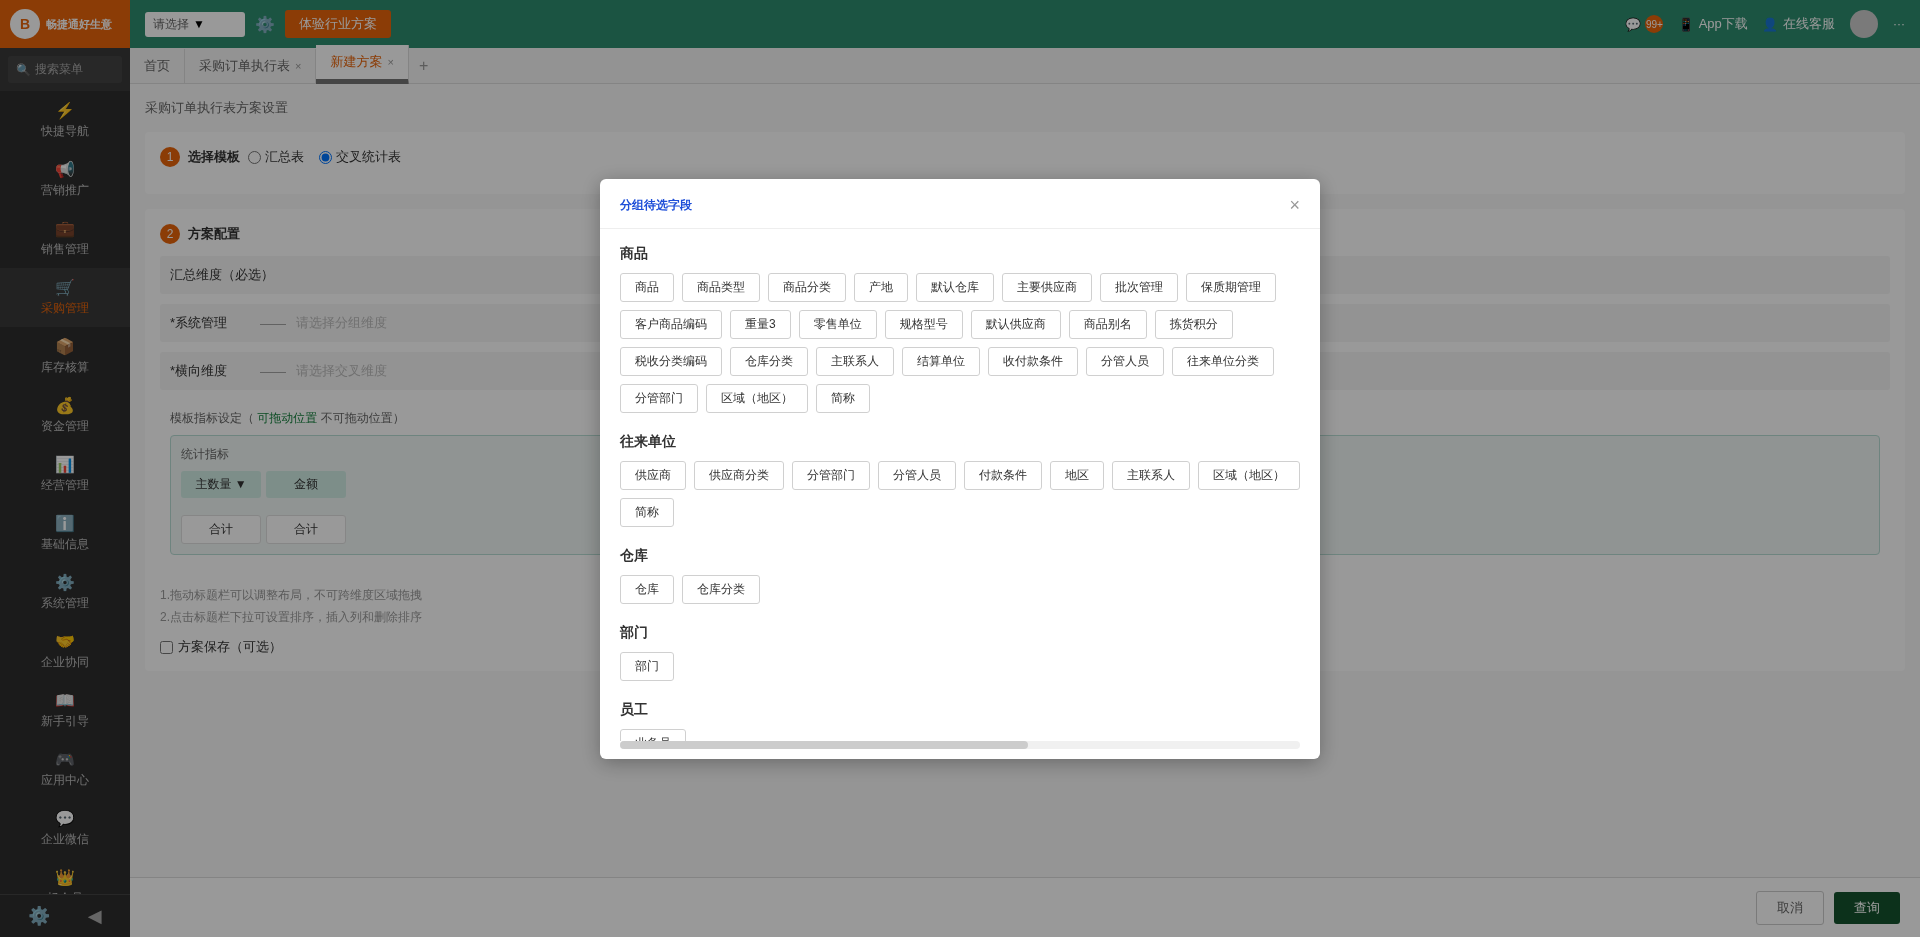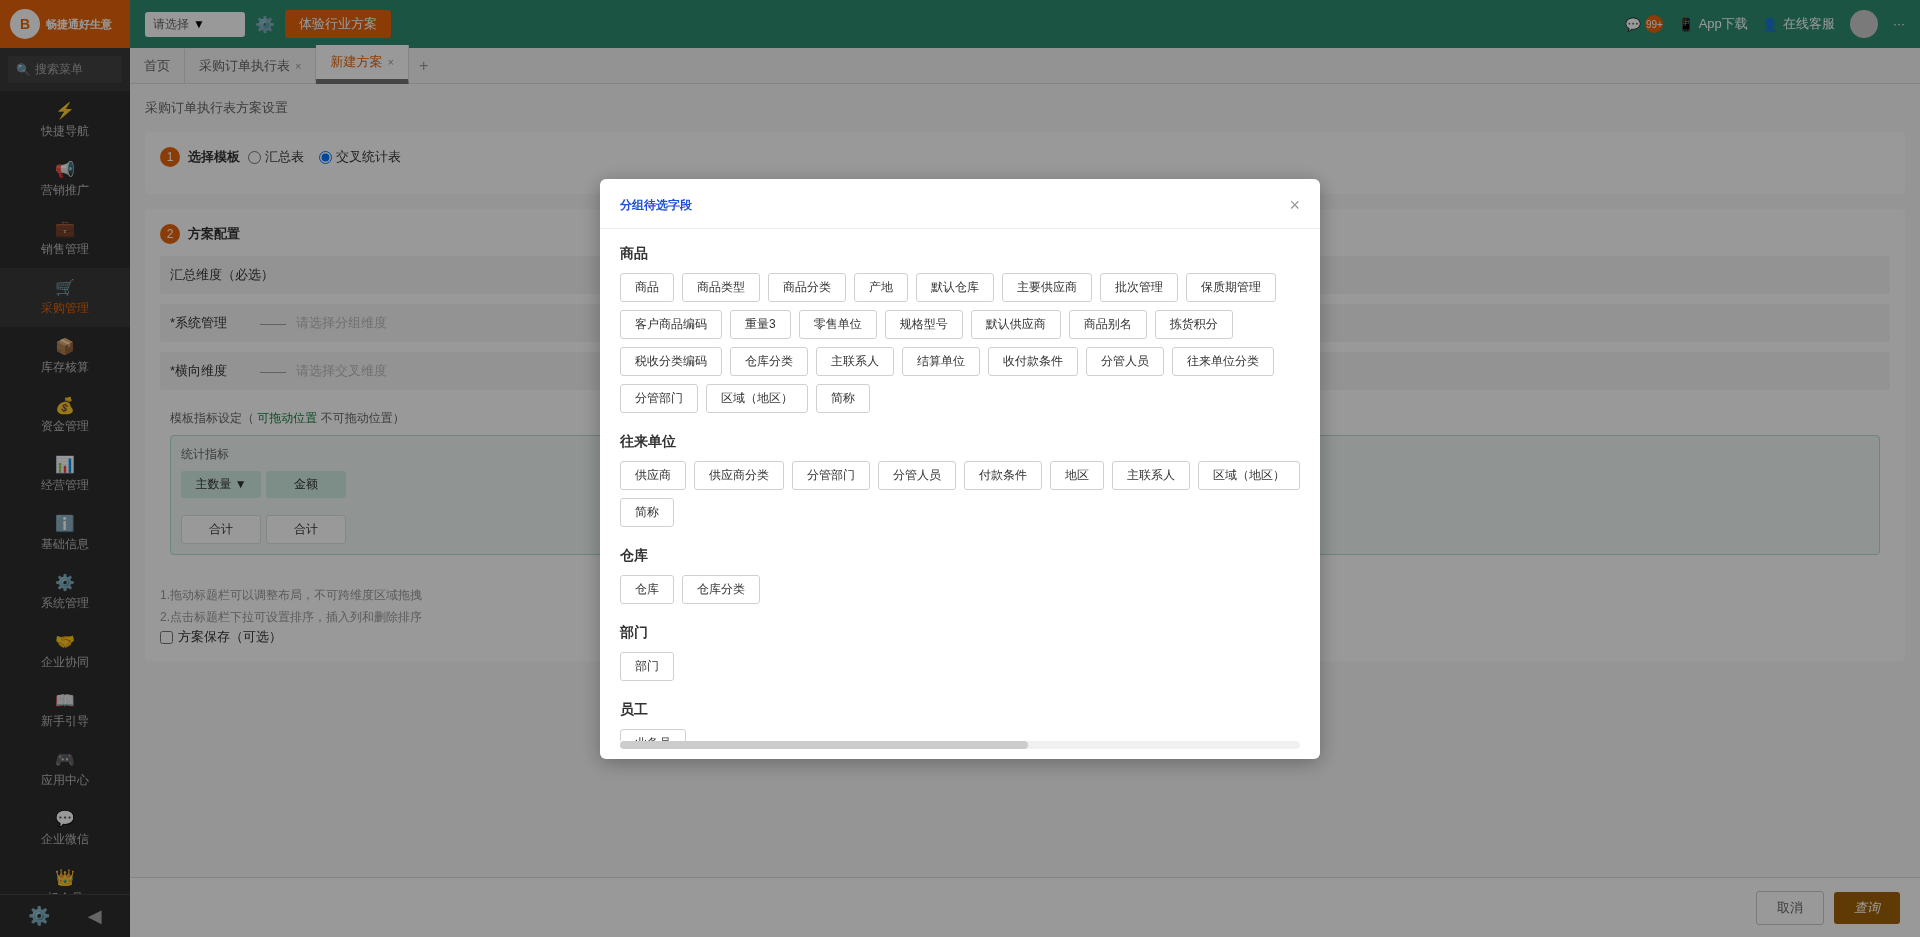--- a/index.html
+++ b/index.html
@@ -61,26 +61,26 @@
     .sub-title { font-size: 12px; color: #666; margin-bottom: 8px; }
     .table-header-row { display: flex; gap: 5px; }
     .table-header-cell { background: #d0ede5; padding: 5px 10px; font-size: 12px; border-radius: 3px; min-width: 80px; text-align: center; }
     .table-data-row { display: flex; gap: 5px; margin-top: 17px; }
     .table-data-cell { background: white; padding: 5px 10px; font-size: 12px; border-radius: 3px; min-width: 80px; text-align: center; border: 1px solid #e0e0e0; }
 
     .indicator-section { background: white; padding: 10px; border-radius: 4px; margin-bottom: 10px; }
     .indicator-title { font-size: 12px; color: #666; margin-bottom: 8px; }
 
     .notes { font-size: 12px; color: #999; line-height: 1.8; }
-    .save-option { display: flex; align-items: center; gap: 5px; font-size: 13px; color: #333; }
+    .save-option { display: flex; align-items: center; gap: 5px; font-size: 13px; color: #333; margin-top: 10px; }
 
     
     .bottom-bar { background: white; border-top: 1px solid #ddd; padding: 12px 20px; display: flex; justify-content: flex-end; gap: 10px; height: 60px; align-items: center; }
     .btn-cancel { background: white; border: 1px solid #ccc; color: #666; padding: 7px 20px; border-radius: 3px; cursor: pointer; font-size: 13px; }
-    .btn-confirm { background: #a16207; border: none; color: white; padding: 7px 20px; border-radius: 3px; cursor: pointer; font-size: 13px; font-style: italic; }
+    .btn-confirm { background: #14532d; border: none; color: white; padding: 7px 20px; border-radius: 3px; cursor: pointer; font-size: 13px; }
 
     
     .modal-overlay { position: fixed; top: 0; left: 0; right: 0; bottom: 0; background: rgba(0,0,0,0.4); display: flex; align-items: center; justify-content: center; z-index: 1000; }
     .modal { background: white; border-radius: 6px; width: 720px; max-height: 580px; display: flex; flex-direction: column; box-shadow: 0 4px 20px rgba(0,0,0,0.3); }
     .modal-header { padding: 16px 20px 12px; border-bottom: 1px solid #eee; display: flex; justify-content: space-between; align-items: center; flex-shrink: 0; }
     .modal-title { font-size: 12px; font-weight: bold; color: #1d4ed8; }
     .modal-close { background: none; border: none; font-size: 18px; color: #999; cursor: pointer; }
     .modal-body { flex: 1; overflow-y: auto; padding: 16px 20px; }
 
     

